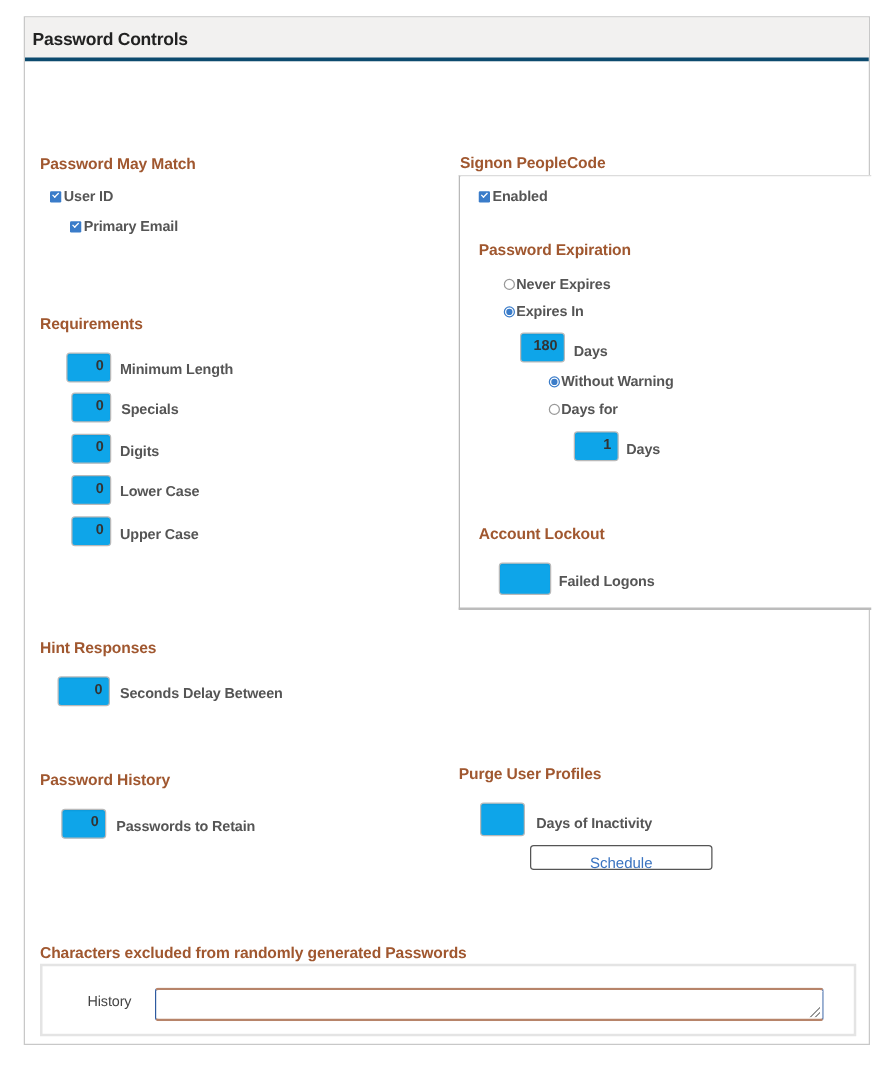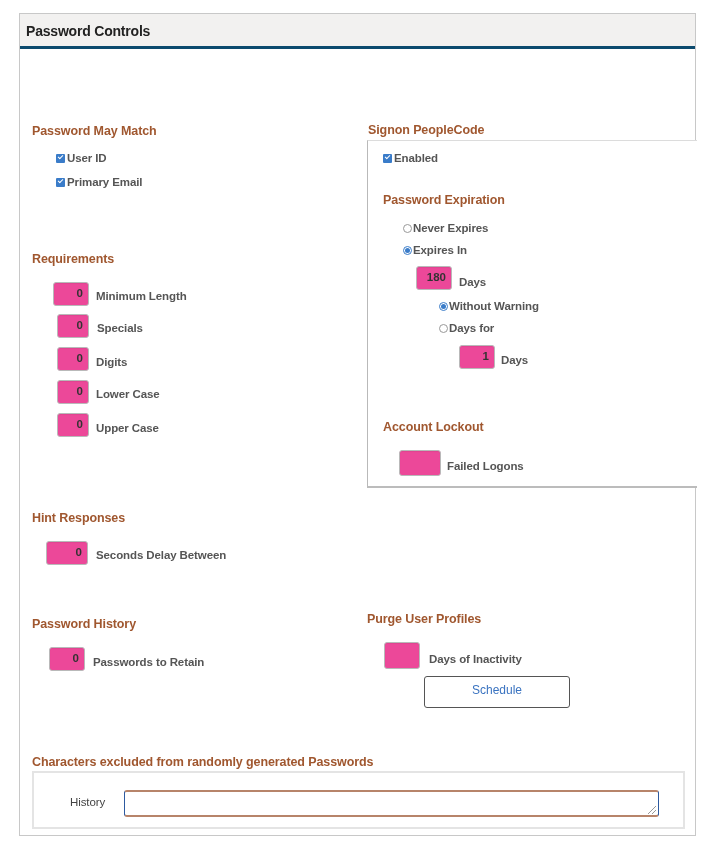--- a/index.html
+++ b/index.html
@@ -19,48 +19,48 @@
         position: relative; vertical-align: -1px; margin-right: 2px; }
   .cb::after { content: ""; position: absolute; left: 2px; top: 1px; width: 4px; height: 2px;
                border-left: 1.5px solid #fff; border-bottom: 1.5px solid #fff; transform: rotate(-45deg); }
   .radio { display: inline-block; width: 9px; height: 9px; border-radius: 50%;
            border: 1px solid #999; box-sizing: border-box; background: #fff; vertical-align: -1px;
            margin-right: 1px; position: relative; }
   .radio.on { border-color: #3a7cc9; }
   .radio.on::after { content: ""; position: absolute; left: 1px; top: 1px; width: 5px; height: 5px;
                      border-radius: 50%; background: #3a7cc9; }
   .num { height: 24px; border: 1px solid #b9b9b9; border-radius: 3px; box-sizing: border-box;
-         background: #ec4899; font-size: 11.5px; font-weight: bold; color: #333; text-align: right;
+         background: #0ea5e9; font-size: 11.5px; font-weight: bold; color: #333; text-align: right;
          padding: 4px 5px 0 0; box-shadow: inset 0 1px 1px rgba(0,0,0,0.06); }
   .signon-box { left: 367px; top: 140px; width: 330px; height: 348px;
                 border-left: 1px solid #b9b9b9; border-top: 1px solid #dcdcdc;
                 border-bottom: 2px solid #bcbcbc; box-sizing: border-box; background: #fff; }
   .exclude-box { left: 32px; top: 771px; width: 653px; height: 58px; border: 2px solid #e4e4e4;
                  box-sizing: border-box; background: #fff; }
   .textarea { left: 124px; top: 790px; width: 535px; height: 27px; box-sizing: border-box;
               border: 1px solid #2d5aa0; border-top: 2px solid #b7846a; border-bottom: 2px solid #b7846a;
               border-radius: 3px; background: #fff; }
   .grip { right: 2px; bottom: 1px; width: 10px; height: 10px;
           background: repeating-linear-gradient(135deg, transparent 0 2px, #999 2px 3px);
           clip-path: polygon(100% 0, 100% 100%, 0 100%); }
-  .btn { left: 424px; top: 676px; width: 146px; height: 32px; box-sizing: border-box;
+  .btn { left: 424px; top: 676px; width: 146px; height: 20px; box-sizing: border-box;
          border: 1px solid #555; border-radius: 3px; background: #fff; color: #3a73c0;
          font-size: 12px; text-align: center; line-height: 26px; }
 </style>
 </head>
 <body>
 
 <div class="abs panel">
   <div class="abs panel-header">
     <div class="abs panel-title">Password Controls</div>
   </div>
 </div>
 
 <div class="abs section-title" style="left:32px;top:124px;">Password May Match</div>
-<div class="abs label" style="left:56px;top:152px;">
+<div class="abs label" style="left:40px;top:152px;">
   <span class="cb"></span><span>User ID</span>
 </div>
 <div class="abs label" style="left:56px;top:176px;text-align:right;">
   <span class="cb"></span><span>Primary Email</span>
 </div>
 
 <div class="abs section-title" style="left:32px;top:252px;">Requirements</div>
 
 <div class="abs num" style="left:53px;top:282px;width:36px;">0</div>
 <div class="abs label" style="left:96px;top:290px;">Minimum Length</div>

